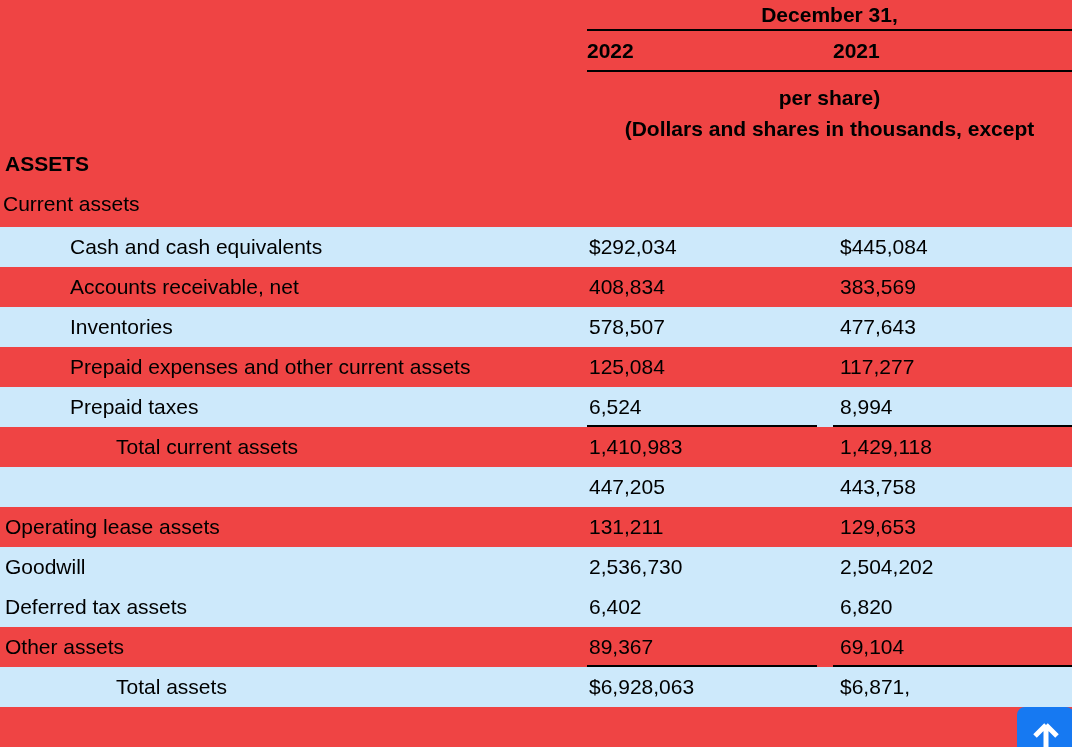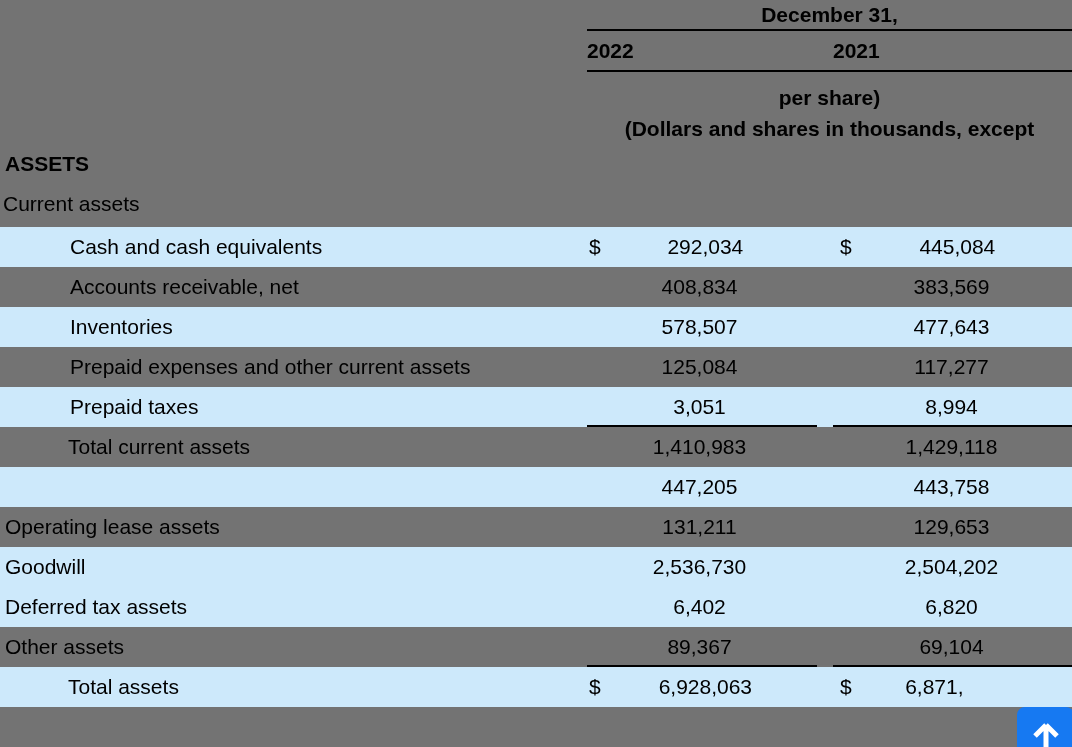--- a/index.html
+++ b/index.html
@@ -2,21 +2,21 @@
 <html><head>
 <meta charset="utf-8">
 <style>
   * { margin: 0; padding: 0; box-sizing: border-box; }
   html, body { background: #ffffff; }
   .page {
     position: relative;
     width: 1072px;
     height: 747px;
     overflow: hidden;
-    background: #737373;
+    background: #ef4444;
     font-family: "Liberation Sans", "DejaVu Sans", sans-serif;
     font-size: 21px;
     color: #000000;
   }
   
   .date-label {
     position: absolute; left: 587px; top: 0; width: 485px; height: 29px;
     line-height: 29px; text-align: center; font-weight: bold;
   }
   .rule { position: absolute; height: 2px; background: #000; }
@@ -34,27 +34,27 @@
   
   .assets-heading { position: absolute; left: 5px; top: 152px; font-weight: bold; text-align: center; }
   .current-assets-heading { position: absolute; left: 3px; top: 192px; }
   
   .rows { position: absolute; left: 0; top: 227px; width: 1072px; }
   .row { position: relative; width: 1072px; height: 40px; display: flex; }
   .row.shaded { background: #cde9fb; }
   .cell { height: 40px; line-height: 40px; white-space: nowrap; overflow: hidden; }
   .label { position: absolute; left: 0; top: 0; width: 560px; padding-left: 5px; }
   .label.indent-1 { padding-left: 70px; }
-  .label.indent-2 { padding-left: 68px; }
+  .label.indent-2 { padding-left: 116px; }
   .val { position: absolute; top: 0; display: flex; justify-content: space-between; }
   .val-2022 { left: 587px; width: 230px; padding-left: 2px; padding-right: 7px; }
   .val-2021 { left: 833px; width: 239px; padding-left: 7px; padding-right: 9px; }
   .val-2021.clipped { padding-right: 55px; }
   .val.underline { border-bottom: 2px solid #000; }
-  .num { text-align: center; flex: 1 1 auto; }
+  .num { text-align: left; flex: 1 1 auto; }
   .cur { flex: 0 0 auto; }
   
   .scroll-top-btn {
     position: absolute; left: 1017px; top: 707px; width: 57px; height: 56px;
     background: #1679f2; border: none; border-radius: 8px;
     display: flex; align-items: center; justify-content: center; cursor: pointer;
   }
   .scroll-top-btn svg { display: block; }
 </style>
 </head>
@@ -117,21 +117,21 @@
         </div>
         <div class="cell val val-2021">
           <span class="cur"></span>
           <span class="num">117,277</span>
         </div>
       </div>
       <div class="row shaded">
         <div class="cell label indent-1">Prepaid taxes</div>
         <div class="cell val val-2022 underline">
           <span class="cur"></span>
-          <span class="num">3,051</span>
+          <span class="num">6,524</span>
         </div>
         <div class="cell val val-2021 underline">
           <span class="cur"></span>
           <span class="num">8,994</span>
         </div>
       </div>
       <div class="row">
         <div class="cell label indent-2">Total current assets</div>
         <div class="cell val val-2022">
           <span class="cur"></span>

